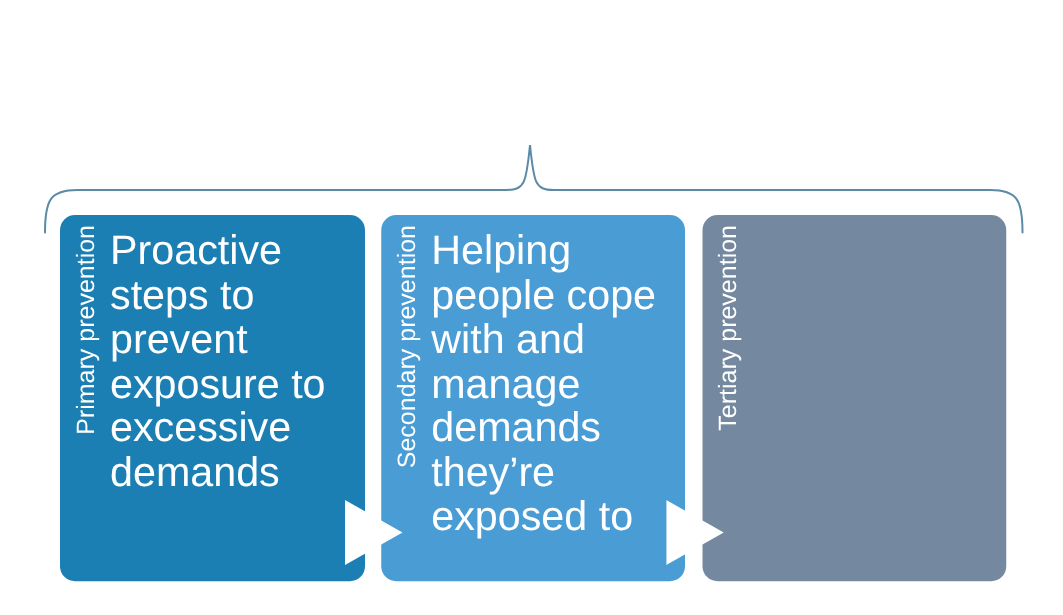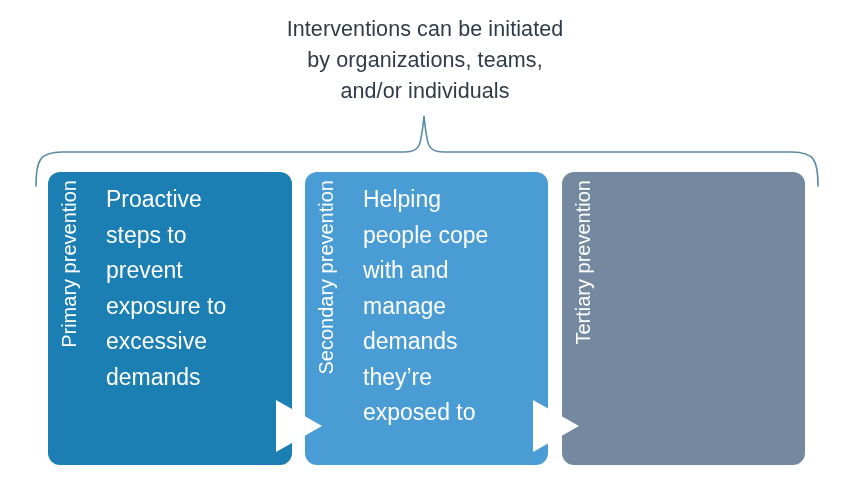--- a/index.html
+++ b/index.html
@@ -70,47 +70,44 @@
     line-height: 42px;
     text-align: right;
     padding-right: 8px;
     box-sizing: border-box;
     white-space: nowrap;
     direction: ltr;
   }
 
   .box-body {
     position: absolute;
-    left: 58px;
+    left: 40px;
     top: 10px;
     right: 6px;
     color: #ffffff;
-    font-size: 23px;
+    font-size: 33px;
     line-height: 35.5px;
     white-space: pre-line;
   }
 
   
   .arrow {
     position: absolute;
     top: 398px;
     width: 46px;
     height: 56px;
   }
   #arrow-1 { left: 276px; }
   #arrow-2 { left: 533px; }
 </style>
 </head>
 <body>
 
 <div id="stage">
 
-  <div id="heading">Interventions can be initiated
-by organizations, teams,
-and/or individuals</div>
 
   <svg id="brace-svg" viewBox="0 0 850 492" xmlns="http://www.w3.org/2000/svg">
     <path d="M36,186
              C36,160 40,152 62,152
              L405,152
              C420,152 421,146 424,116
              C427,146 428,152 443,152
              L792,152
              C814,152 818,160 818,186" fill="none" stroke="#5b8aa6" stroke-width="1.6" stroke-linecap="round"></path>
   </svg>

